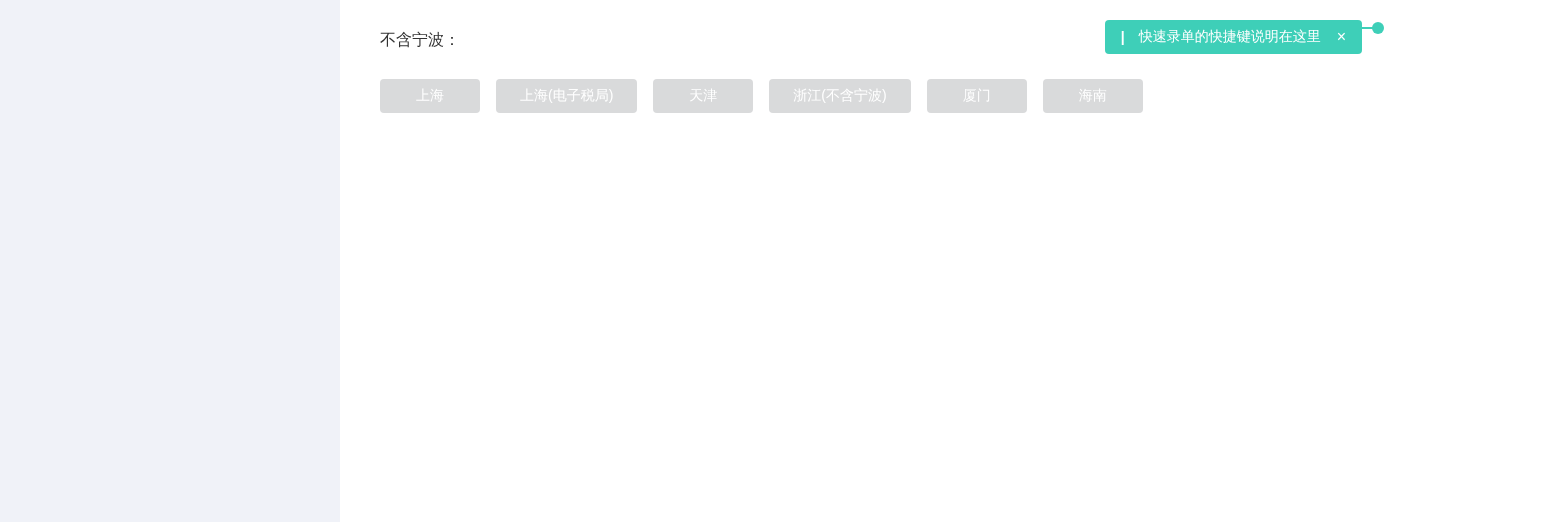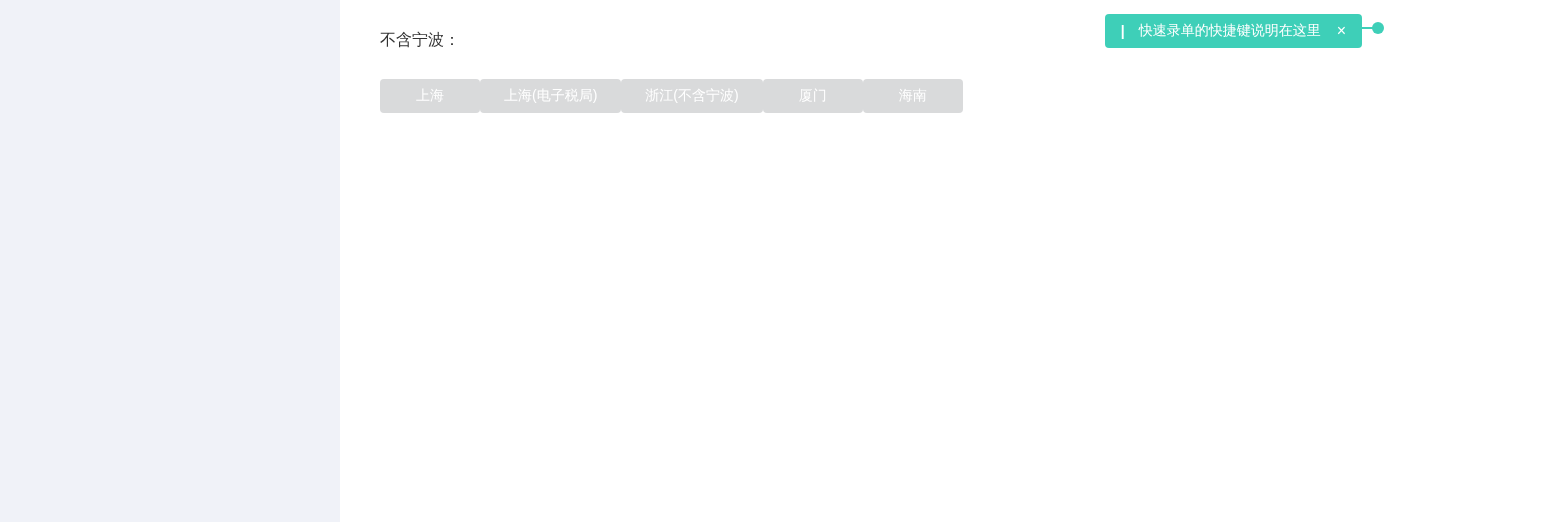--- a/index.html
+++ b/index.html
@@ -39,38 +39,39 @@
     .page-title {
       font-size: 16px;
       color: #333;
       margin-bottom: 28px;
       font-weight: normal;
     }
 
     .region-buttons {
       display: flex;
       flex-wrap: wrap;
+      gap: 16px;
     }
 
     .region-btn {
       background: #d9dadb;
       border: none;
       border-radius: 4px;
       color: #fff;
       font-size: 14px;
       padding: 8px 24px;
       cursor: pointer;
       min-width: 100px;
       text-align: center;
       font-family: 'Microsoft YaHei', 'PingFang SC', sans-serif;
     }
 
     .tooltip-bar {
       position: absolute;
-      top: 14px;
+      top: 20px;
       right: 200px;
       background: #3ecfb8;
       color: #fff;
       font-size: 14px;
       padding: 8px 16px;
       border-radius: 4px;
       display: flex;
       align-items: center;
       gap: 10px;
       white-space: nowrap;
@@ -116,20 +117,21 @@
 
 <div class="sidebar"></div>
 
 <div class="main-content">
   <div class="page-title">不含宁波：</div>
 
   <div class="region-buttons">
 
   <button class="region-btn">上海</button>
       <button class="region-btn">上海(电子税局)</button>
+      <button class="region-btn">天津</button>
       <button class="region-btn">浙江(不含宁波)</button>
       <button class="region-btn">厦门</button>
       <button class="region-btn">海南</button>
     </div>
 </div>
 
 <div class="tooltip-bar">
   <span>快速录单的快捷键说明在这里</span>
   <span class="tooltip-close">×</span>
 </div>

